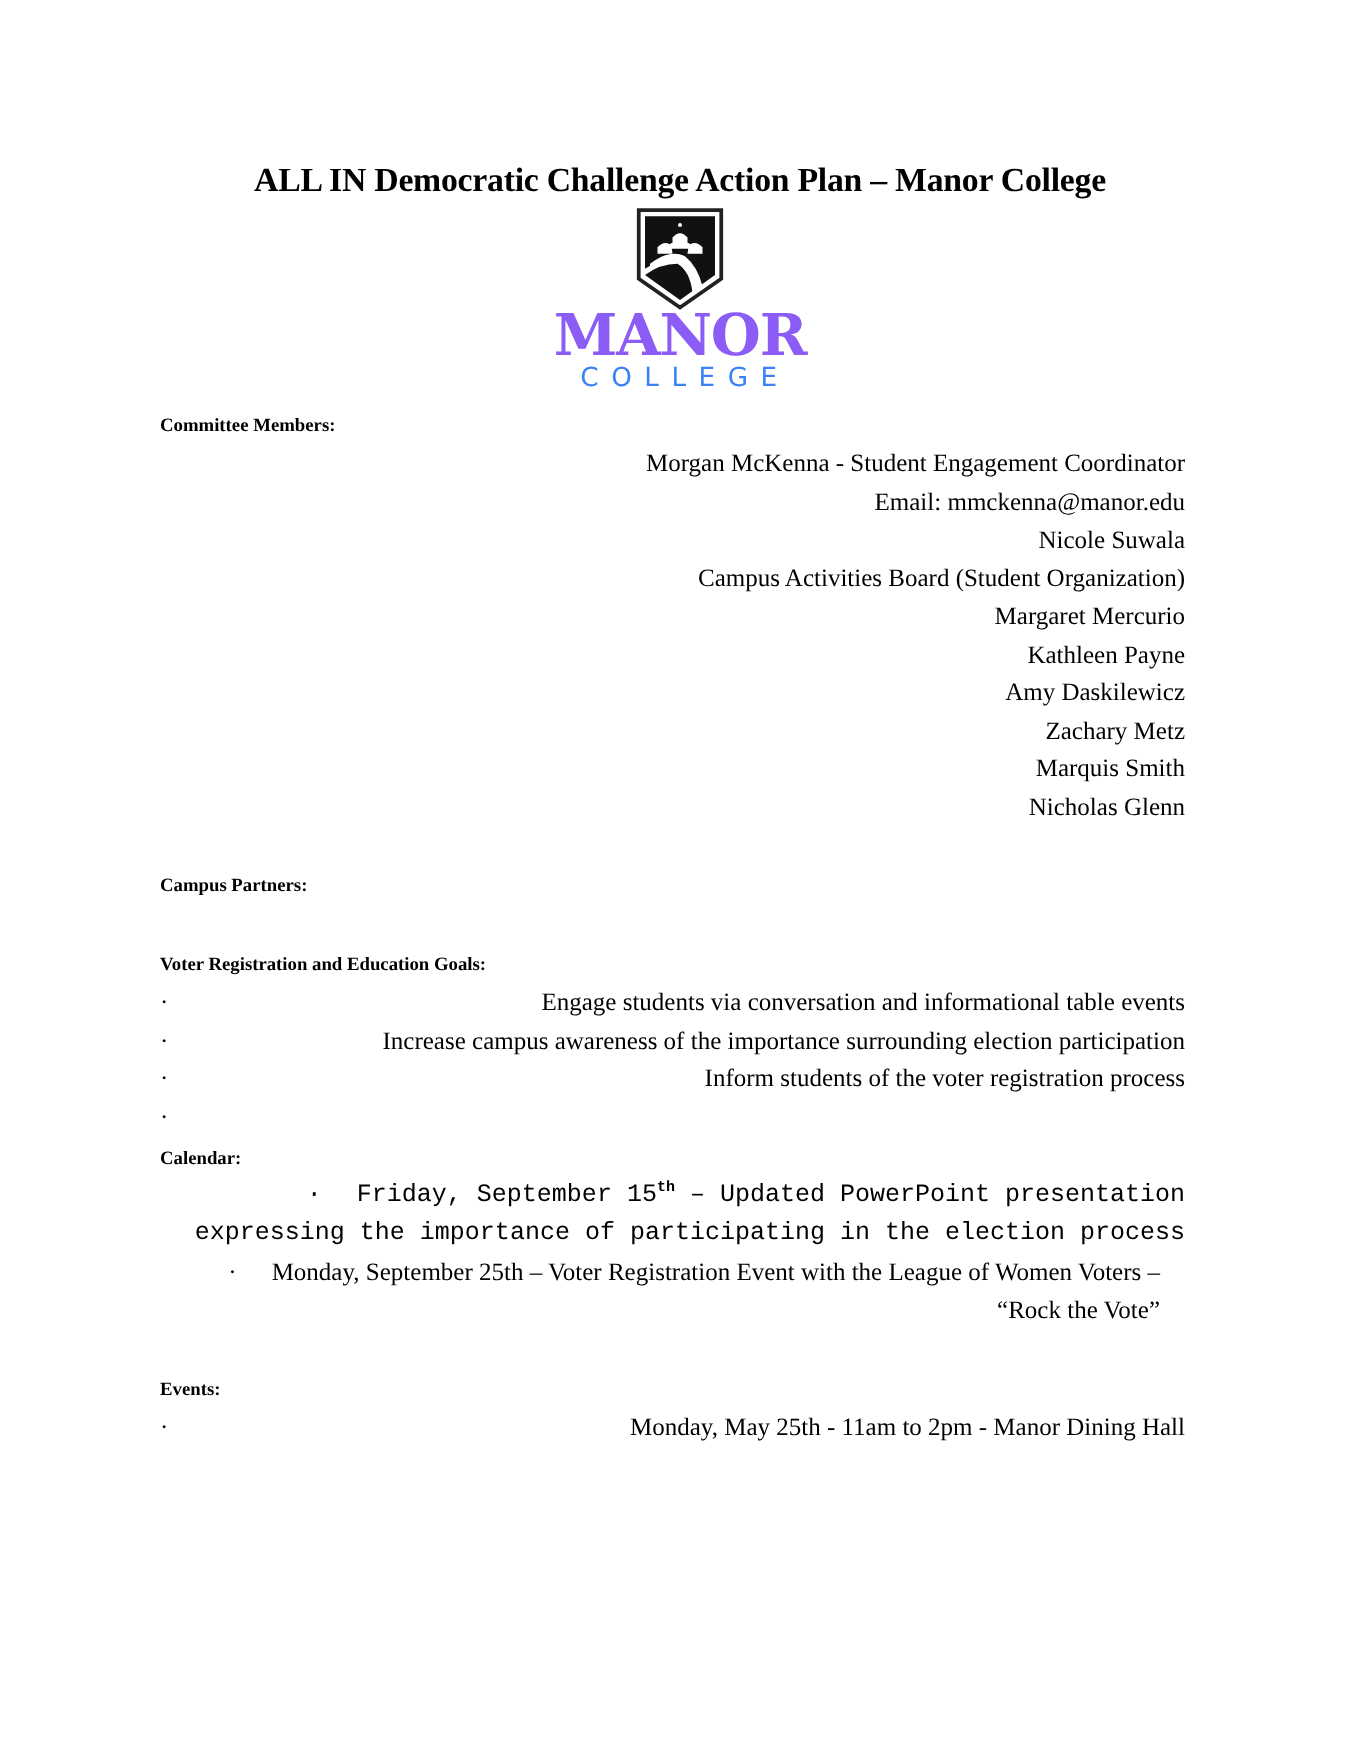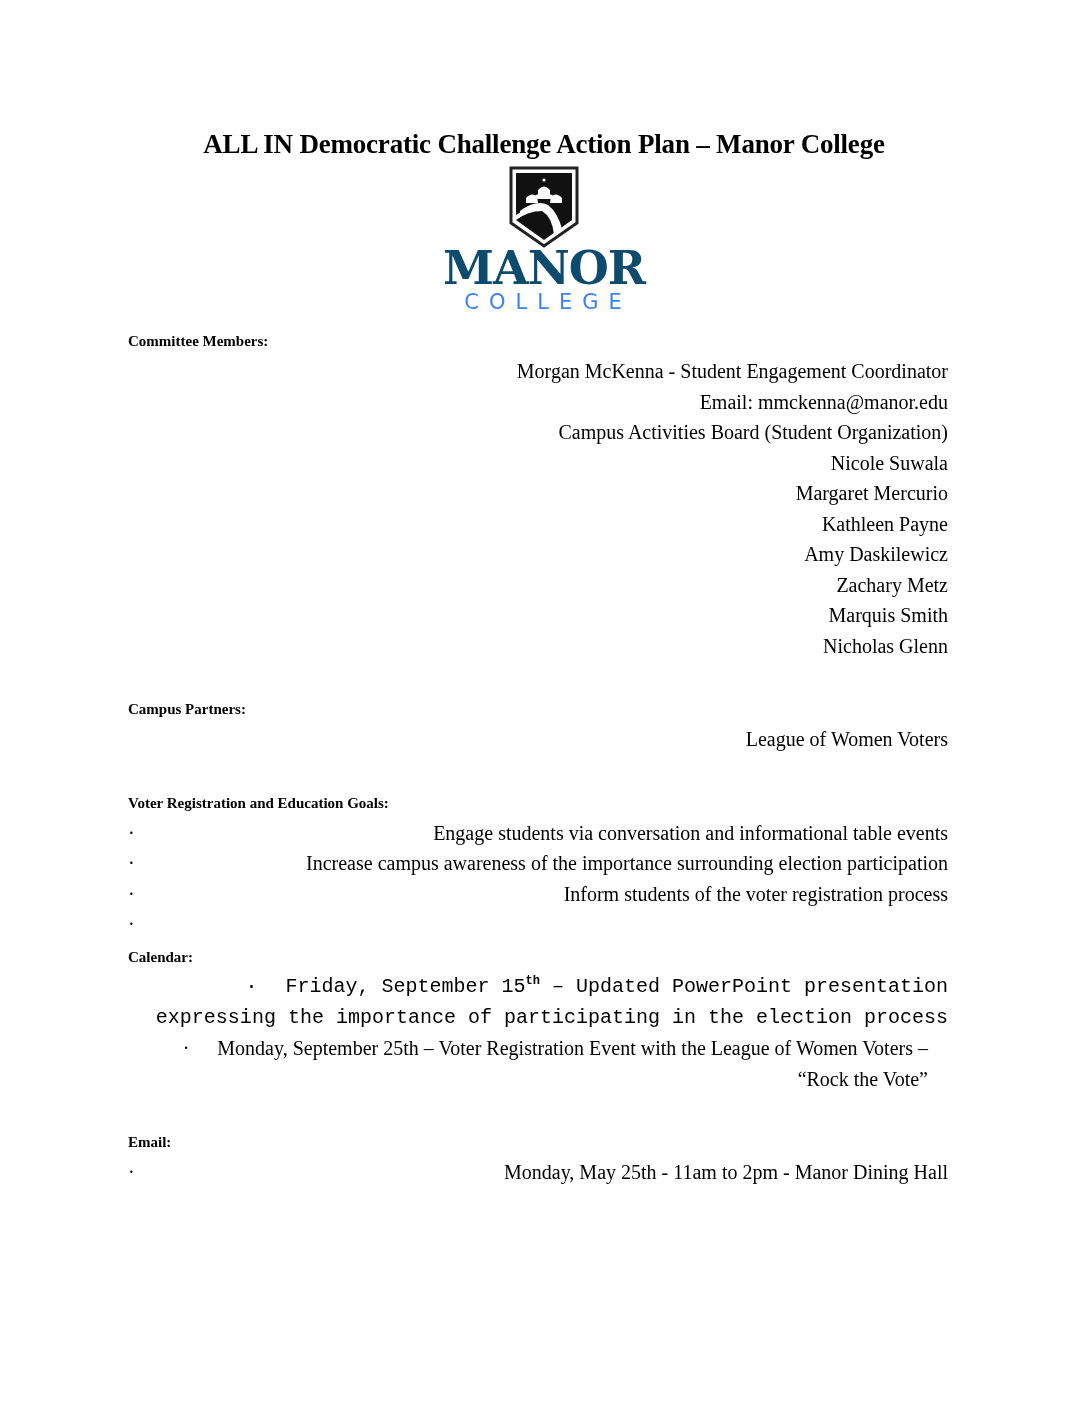--- a/index.html
+++ b/index.html
@@ -51,21 +51,21 @@
       position: absolute;
       left: 0;
       top: 78px;
       width: 208px;
       text-align: center;
       font-family: "DejaVu Serif", "Liberation Serif", serif;
       font-weight: bold;
       font-size: 46px;
       line-height: 50px;
       letter-spacing: -1px;
-      color: #0c4a6e;
+      color: #8b5cf6;
     }
     .logo-sub {
       position: absolute;
       left: 4px;
       top: 124px;
       width: 208px;
       text-align: center;
       font-family: "DejaVu Sans", "Liberation Sans", sans-serif;
       font-size: 21px;
       letter-spacing: 10px;
@@ -141,35 +141,34 @@
     <div class="logo-name">MANOR</div>
     <div class="logo-sub">COLLEGE</div>
   </div>
 
   <div class="content">
 
     <section>
       <p class="heading">Committee Members:</p>
       <p class="line">Morgan McKenna - Student Engagement Coordinator</p>
       <p class="line indent">Email: mmckenna@manor.edu</p>
+      <p class="line indent">Nicole Suwala</p>
       <p class="line">Campus Activities Board (Student Organization)</p>
-      <p class="line indent">Nicole Suwala</p>
       <p class="line indent">Margaret Mercurio</p>
       <p class="line indent">Kathleen Payne</p>
       <p class="line indent">Amy Daskilewicz</p>
       <p class="line indent">Zachary Metz</p>
       <p class="line indent">Marquis Smith</p>
       <p class="line indent">Nicholas Glenn</p>
     </section>
 
     <div class="gap"></div>
 
     <section>
       <p class="heading">Campus Partners:</p>
-      <p class="line">League of Women Voters</p>
     </section>
 
     <div class="gap"></div>
 
     <section>
       <p class="heading">Voter Registration and Education Goals:</p>
       <p class="line bullet-item">
         <span class="dot">·</span>
         <span>Engage students via conversation and informational table events</span>
       </p>
@@ -190,21 +189,21 @@
 
     <section>
       <p class="heading">Calendar:</p>
       <p class="line wrap-item" style="white-space: normal; margin-left: 0;"><span>·</span><span style="display:inline-block; width:28px;"></span><span>Friday, September 15</span><sup>th</sup><span> – Updated PowerPoint presentation expressing the importance of participating in the election process</span></p>
       <p class="line" style="white-space: normal; width: 800px;"><span>·</span><span style="display:inline-block; width:28px;"></span><span>Monday, September 25th – Voter Registration Event with the League of Women Voters – “Rock the Vote”</span></p>
     </section>
 
     <div class="gap"></div>
 
     <section>
-      <p class="heading">Email:</p>
+      <p class="heading">Events:</p>
       <p class="line bullet-item">
         <span class="dot">·</span>
         <span>Monday, May 25th - 11am to 2pm - Manor Dining Hall</span>
       </p>
     </section>
 
   </div>
 </div>
 
 </body></html>

